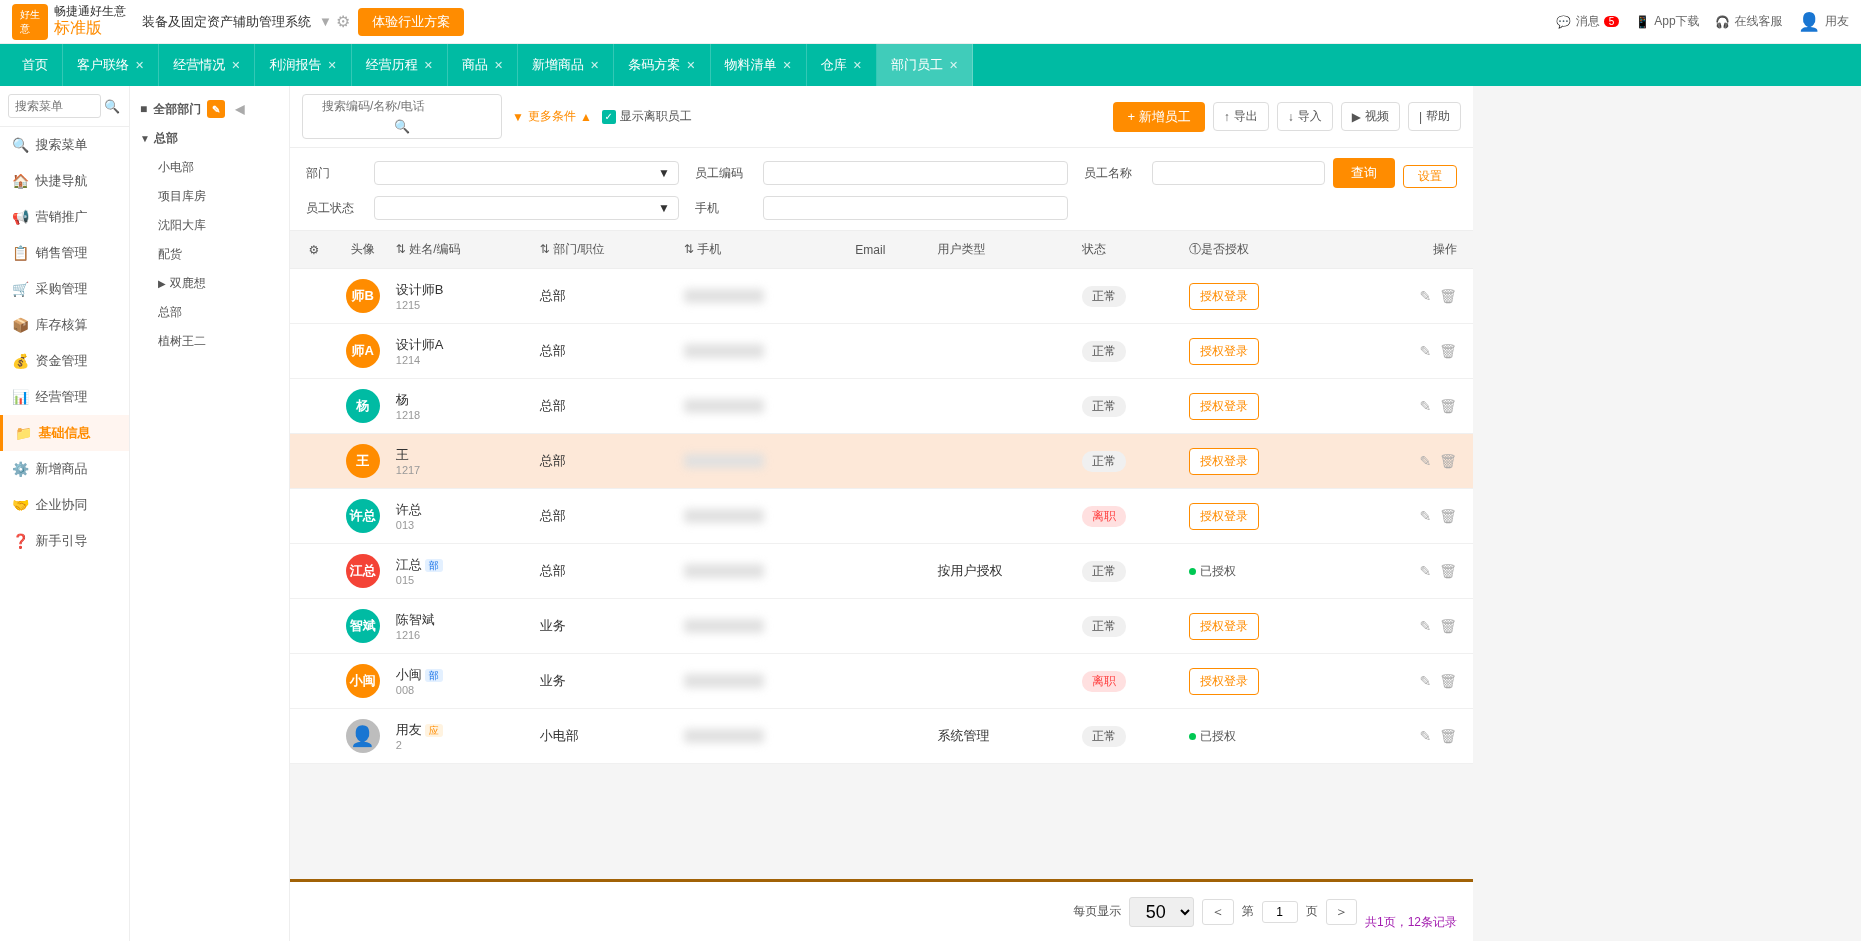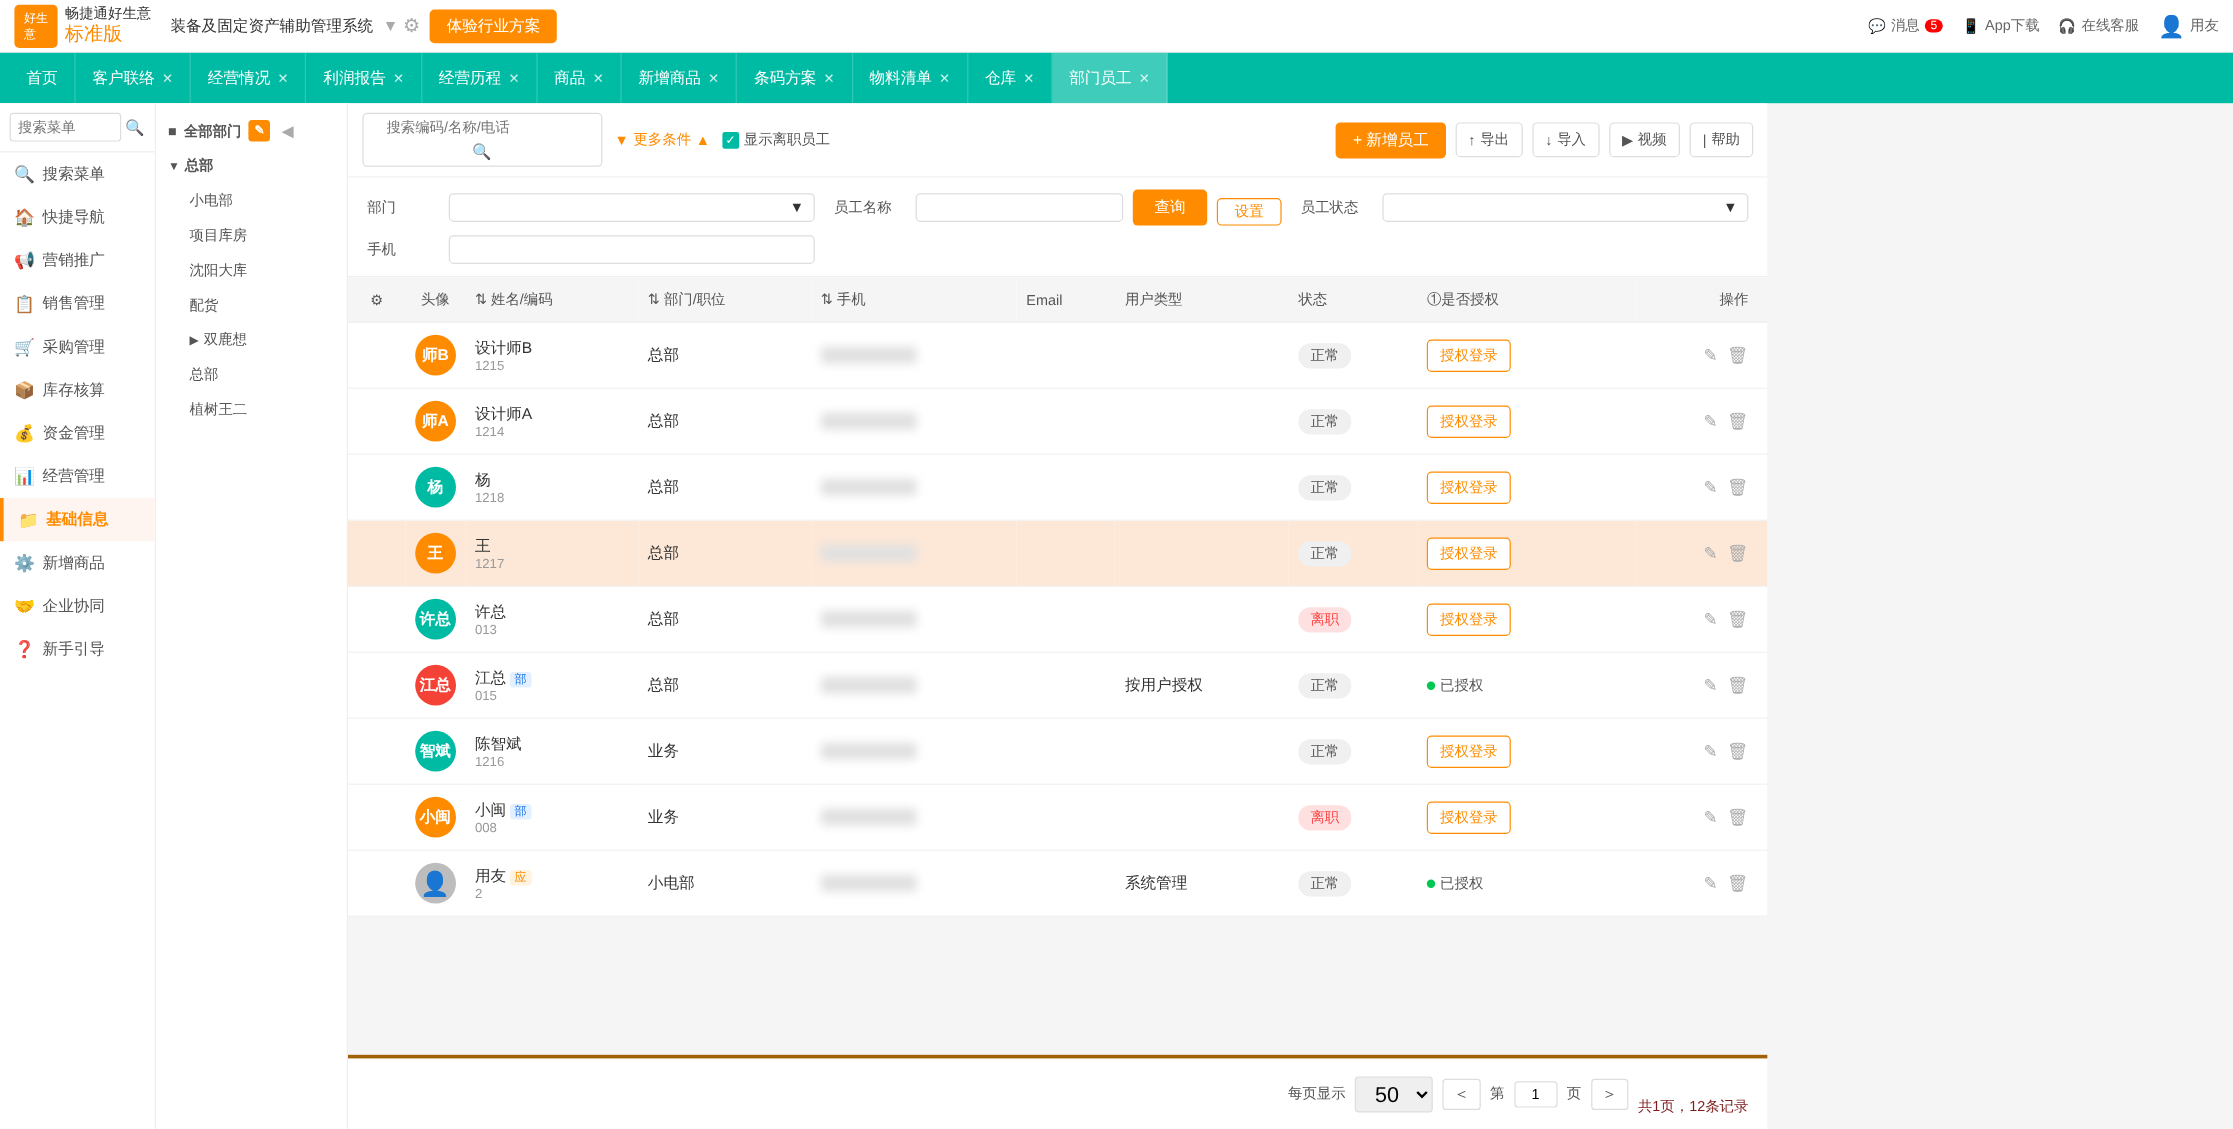--- a/index.html
+++ b/index.html
@@ -90,21 +90,21 @@
     .op-icon { cursor: pointer; }
     .blurred { filter: blur(4px); color: transparent; user-select: none; background: #e0e0e0; border-radius: 3px; min-width: 80px; height: 14px; display: inline-block; }
     .tag-blue { background: #e3f0ff; color: #1a73e8; border-radius: 3px; font-size: 10px; padding: 1px 4px; margin-left: 3px; }
     .tag-orange { background: #fff3e0; color: #ff8c00; border-radius: 3px; font-size: 10px; padding: 1px 4px; margin-left: 3px; }
 
     
     .pagination { background: #fff; border-top: 3px solid #a16207; padding: 10px 16px; display: flex; align-items: center; justify-content: flex-end; gap: 8px; font-size: 12px; color: #555; }
     .page-size-select { border: 1px solid #ddd; border-radius: 3px; padding: 3px 6px; font-size: 18px; text-align: center; }
     .page-btn { border: 1px solid #ddd; border-radius: 3px; padding: 3px 8px; cursor: pointer; background: #fff; color: #555; }
     .page-input { border: 1px solid #ddd; border-radius: 3px; padding: 3px 6px; width: 36px; text-align: center; font-size: 12px; }
-    .page-summary { color: #7f1d1d; margin-top: 22px; }
+    .page-summary { color: #a21caf; margin-top: 22px; }
 
     
     .content-inner { display: flex; height: 100%; }
 
     .col-settings { text-align: center; }
     .col-avatar { text-align: center; width: 50px; }
   </style>
 </head>
 <body>
 
@@ -276,20 +276,24 @@
         </div>
       </div>
 
       <div class="filter-form">
         <div class="filter-form-row">
           <span class="filter-label">部门</span>
           <div class="filter-select">
             <span></span>
             <span>▼</span>
           </div>
+        </div>
+        <div class="filter-form-row">
+          <span class="filter-label">员工编码</span>
+          <input class="filter-input" type="text" style="">
         </div>
         <div class="filter-form-row">
           <span class="filter-label">员工名称</span>
           <input class="filter-input" type="text" style="">
           <div class="filter-actions">
             <button class="btn-query">查询</button>
             <button class="btn-setting">设置</button>
           </div>
         </div>
         <div class="filter-form-row">

